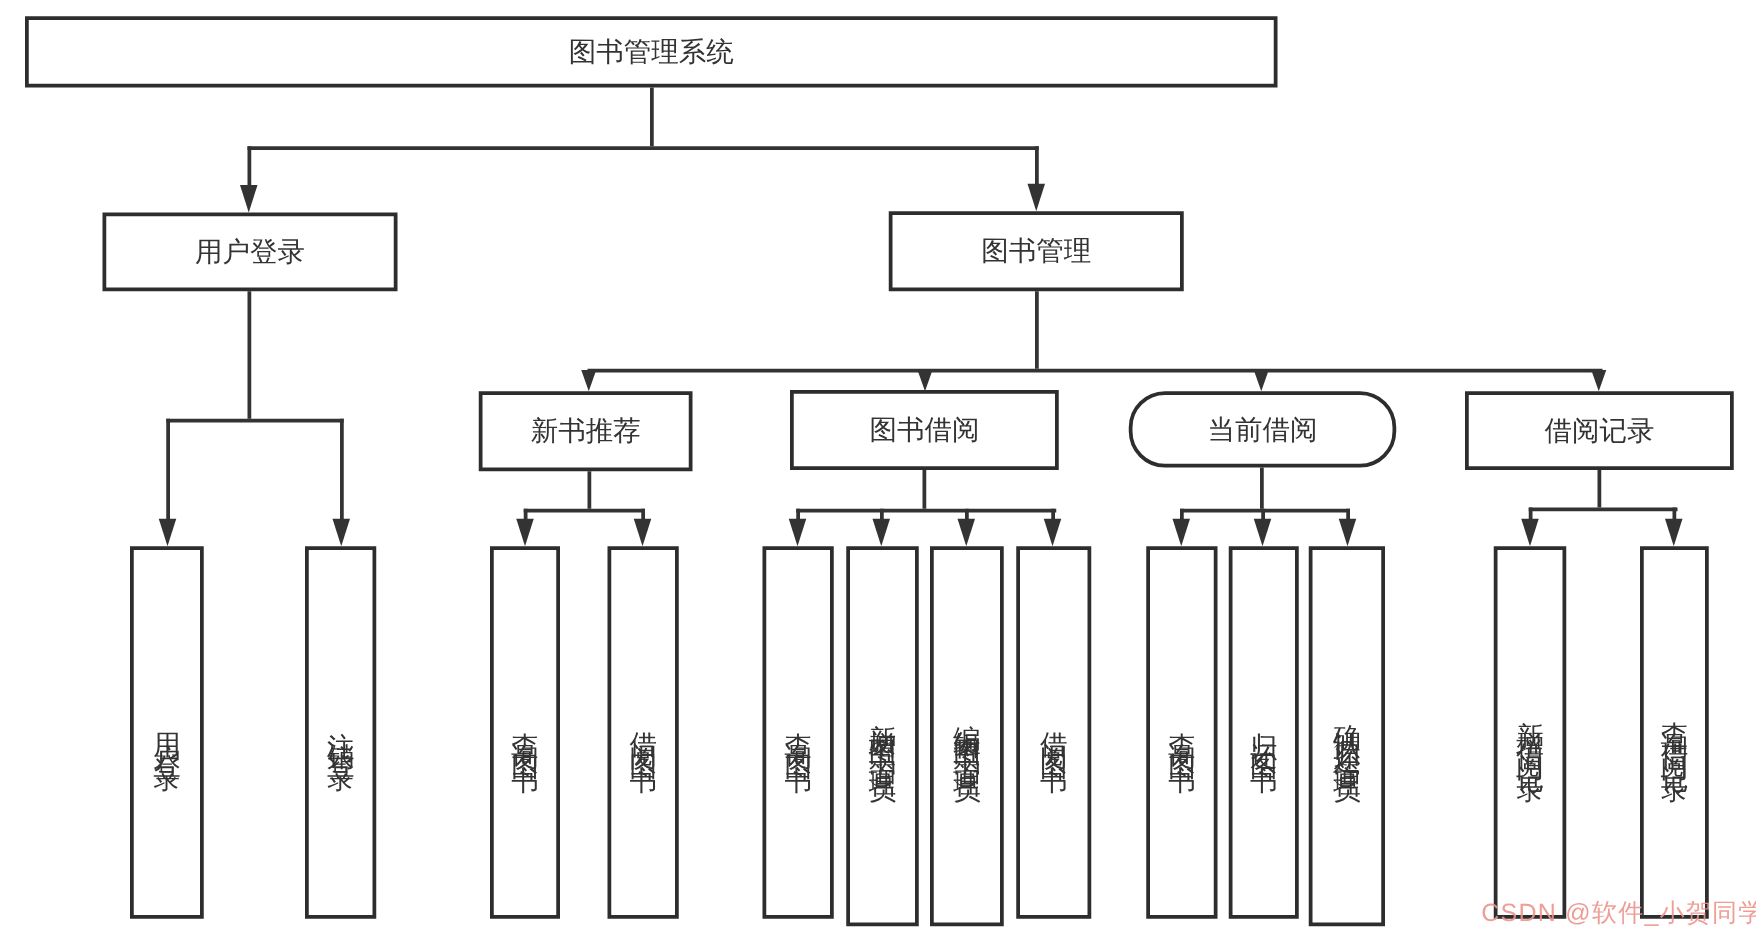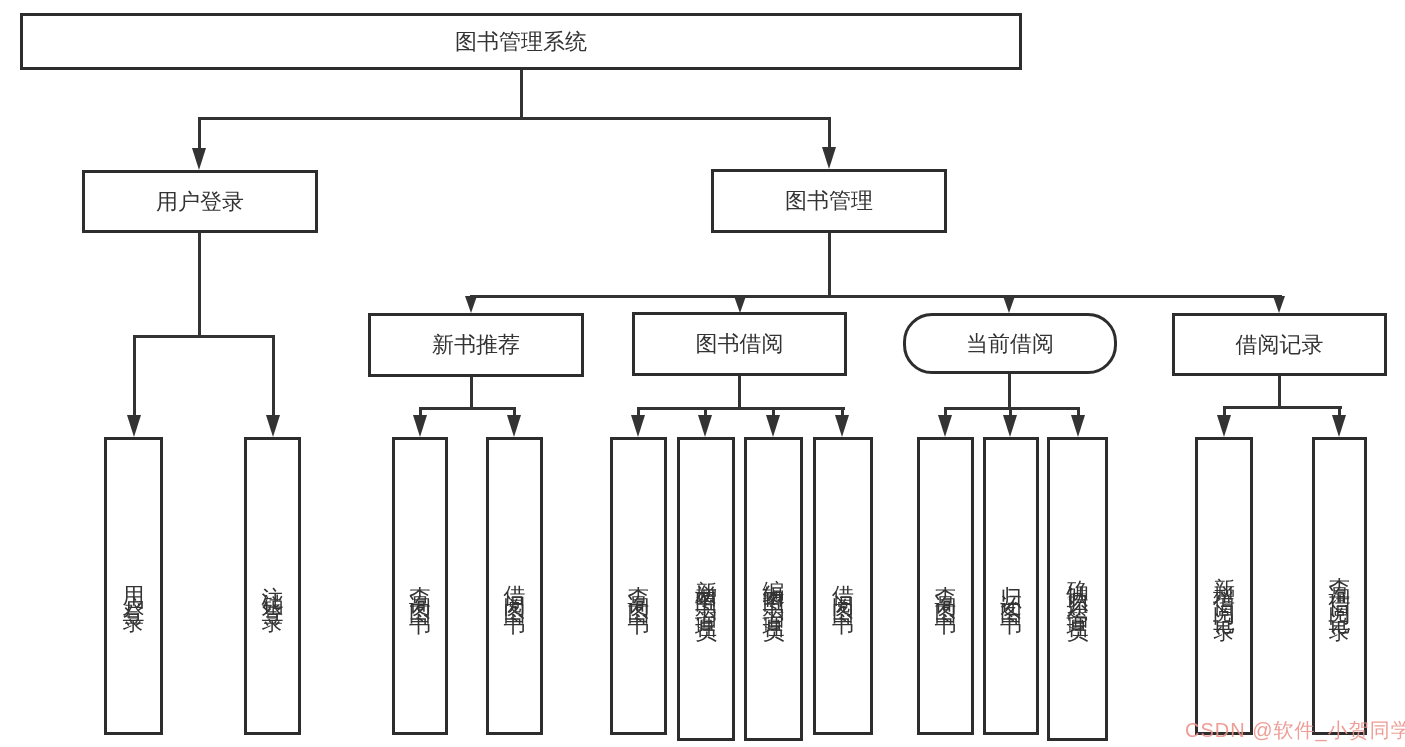--- a/index.html
+++ b/index.html
@@ -63,21 +63,21 @@
   <div class="vline" style="left:272px;top:335px;height:82px;"></div>
   <div class="arrow" style="left:266px;top:415px;"></div>
 
   <div class="vline" style="left:828px;top:233px;height:62px;"></div>
   <div class="hline" style="left:470px;top:295px;width:812px;"></div>
   <div class="arrow short" style="left:465px;top:296px;"></div>
   <div class="arrow short" style="left:734px;top:296px;"></div>
   <div class="arrow short" style="left:1003px;top:296px;"></div>
   <div class="arrow short" style="left:1273px;top:296px;"></div>
 
-  <div class="box" style="left:368px;top:313px;width:216px;height:64px;text-align:right;">
+  <div class="box" style="left:383px;top:313px;width:171px;height:64px;text-align:right;">
     <span>新书推荐</span>
   </div>
   <div class="box" style="left:632px;top:312px;width:215px;height:64px;">
     <span>图书借阅</span>
   </div>
   <div class="box" style="left:903px;top:313px;width:214px;height:61px;border-radius:29px;">
     <span>当前借阅</span>
   </div>
   <div class="box" style="left:1172px;top:313px;width:215px;height:63px;">
     <span>借阅记录</span>

